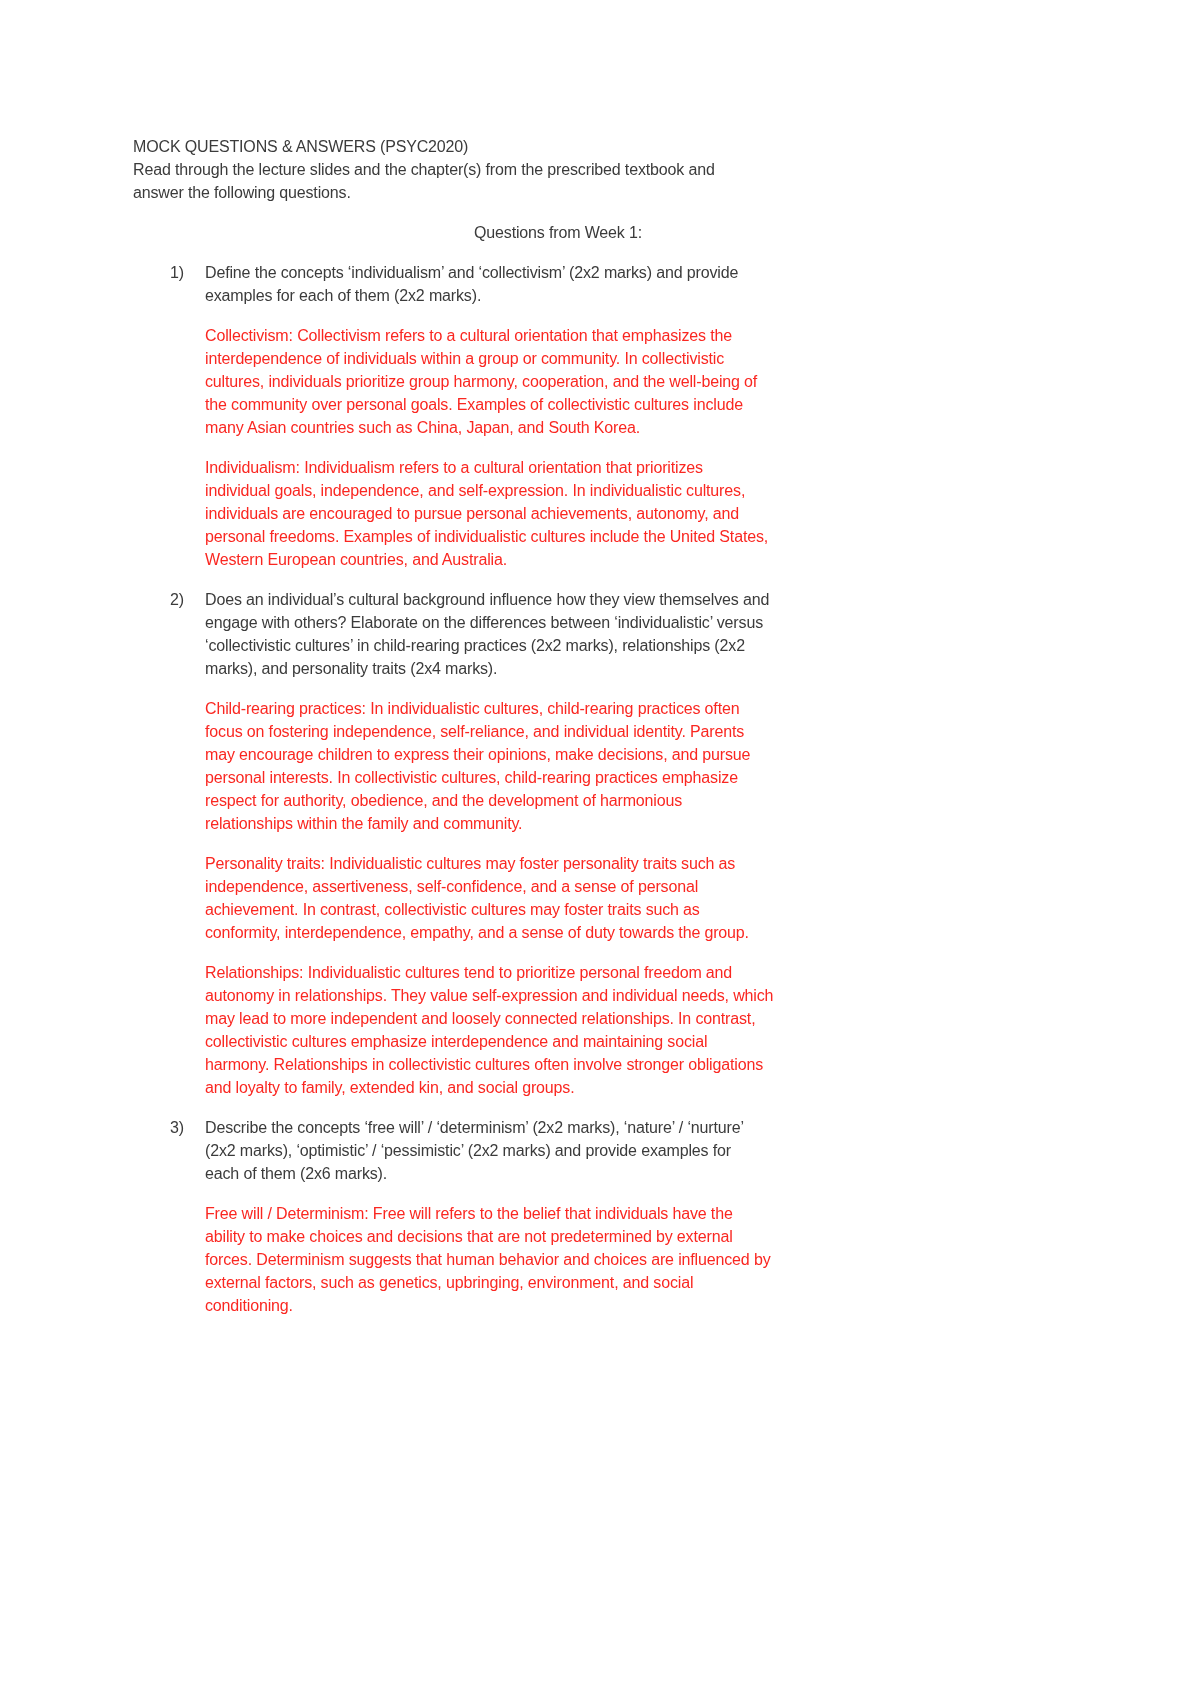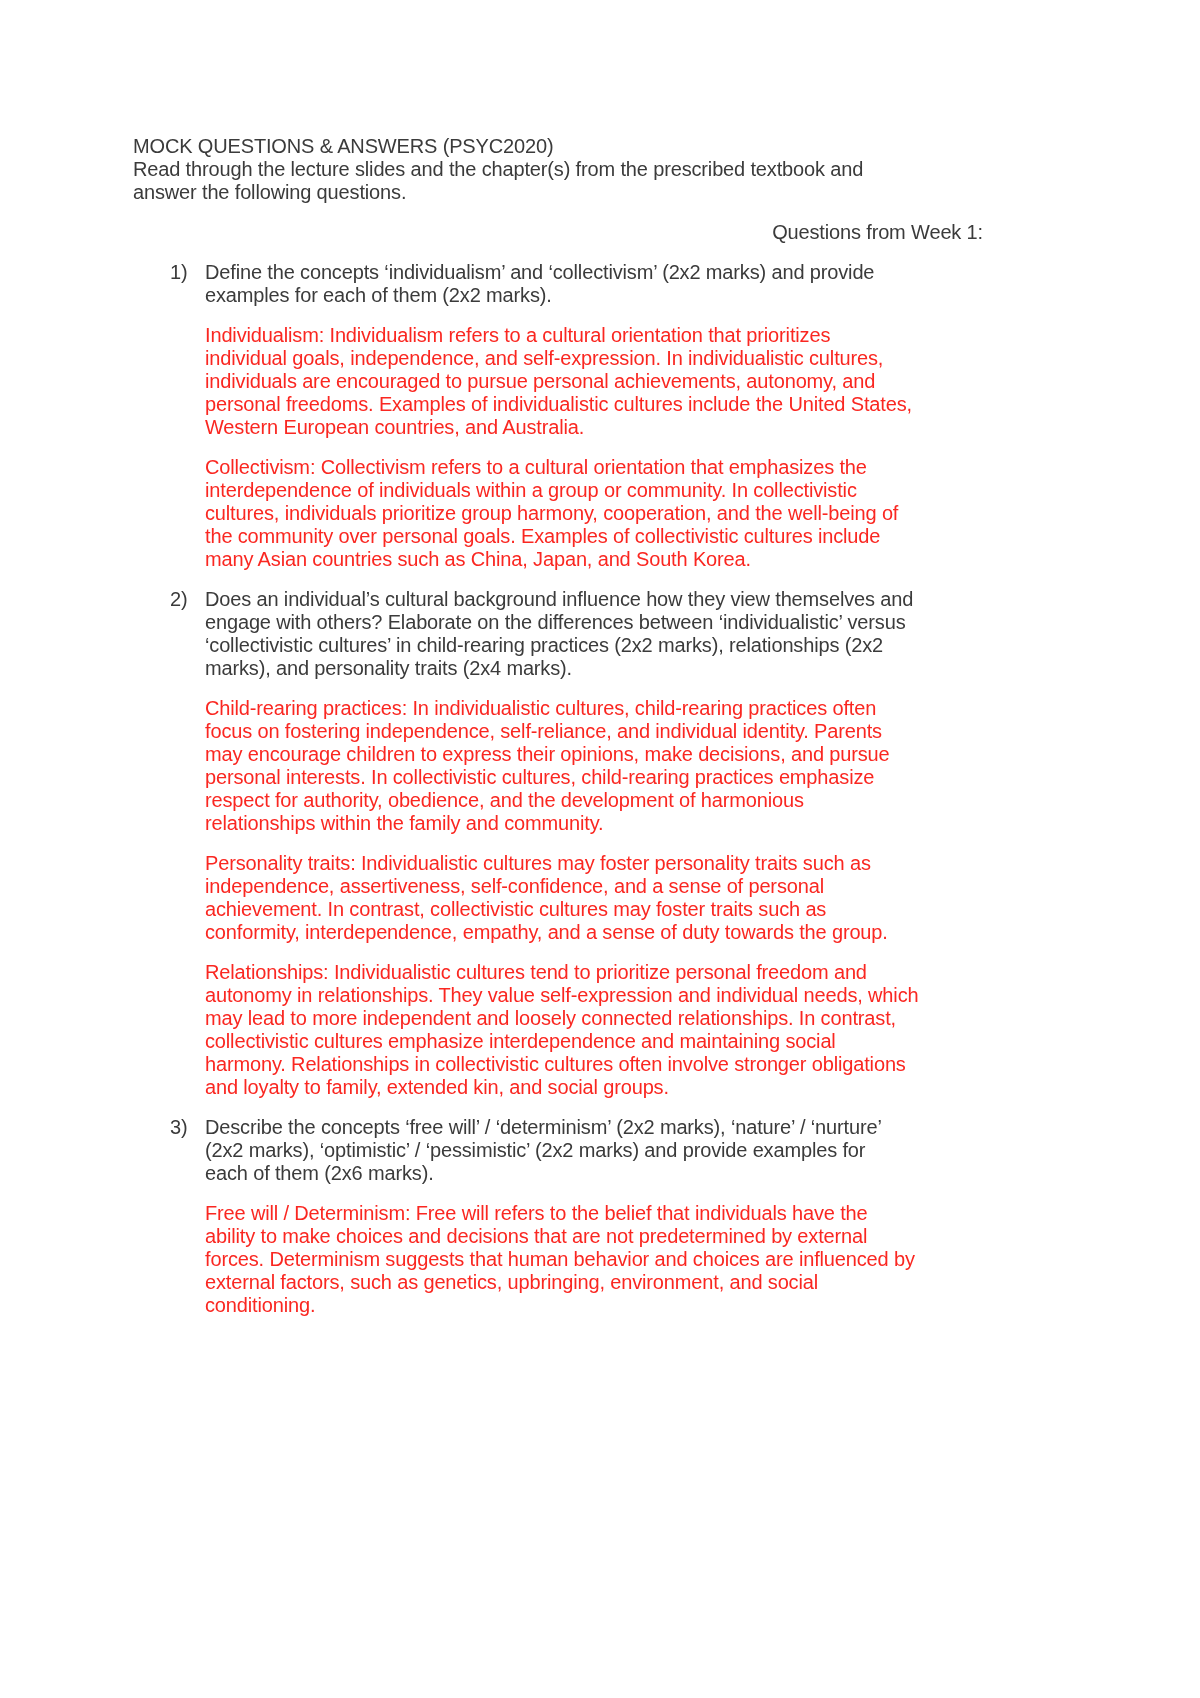--- a/index.html
+++ b/index.html
@@ -12,32 +12,32 @@
     height: 1698px;
     position: relative;
     font-family: "Liberation Sans", "DejaVu Sans", sans-serif;
     overflow: hidden;
   }
   .doc {
     position: absolute;
     left: 133px;
     top: 135px;
     width: 960px;
-    font-size: 20px;
+    font-size: 16px;
     line-height: 23px;
     letter-spacing: -0.15px;
   }
   .black { color: var(--text-color, #3b3b3b); }
   .red   { color: var(--answer-color, #fa2721); }
   .para  { margin: 0; }
   .lines { white-space: pre-line; }
   .gap   { margin-top: 17px; }
   .heading-wrap {
     width: 850px;
-    text-align: right;
+    text-align: center;
   }
   .qblock {
     position: relative;
     padding-left: 72px;
   }
   .qnum {
     position: absolute;
     left: 37px;
     top: 0;
   }
@@ -56,30 +56,30 @@
 
   <div class="heading-wrap gap">
     <div class="para black">Questions from Week 1:</div>
   </div>
 
   <div class="qblock gap">
     <span class="qnum black">1)</span>
     <div class="para black lines">Define the concepts ‘individualism’ and ‘collectivism’ (2x2 marks) and provide
 examples for each of them (2x2 marks).</div>
   </div>
+  <div class="answer red lines gap">Collectivism: Collectivism refers to a cultural orientation that emphasizes the
+interdependence of individuals within a group or community. In collectivistic
+cultures, individuals prioritize group harmony, cooperation, and the well-being of
+the community over personal goals. Examples of collectivistic cultures include
+many Asian countries such as China, Japan, and South Korea.</div>
   <div class="answer red lines gap">Individualism: Individualism refers to a cultural orientation that prioritizes
 individual goals, independence, and self-expression. In individualistic cultures,
 individuals are encouraged to pursue personal achievements, autonomy, and
 personal freedoms. Examples of individualistic cultures include the United States,
 Western European countries, and Australia.</div>
-  <div class="answer red lines gap">Collectivism: Collectivism refers to a cultural orientation that emphasizes the
-interdependence of individuals within a group or community. In collectivistic
-cultures, individuals prioritize group harmony, cooperation, and the well-being of
-the community over personal goals. Examples of collectivistic cultures include
-many Asian countries such as China, Japan, and South Korea.</div>
 
   <div class="qblock gap">
     <span class="qnum black">2)</span>
     <div class="para black lines">Does an individual’s cultural background influence how they view themselves and
 engage with others? Elaborate on the differences between ‘individualistic’ versus
 ‘collectivistic cultures’ in child-rearing practices (2x2 marks), relationships (2x2
 marks), and personality traits (2x4 marks).</div>
   </div>
   <div class="answer red lines gap">Child-rearing practices: In individualistic cultures, child-rearing practices often
 focus on fostering independence, self-reliance, and individual identity. Parents

